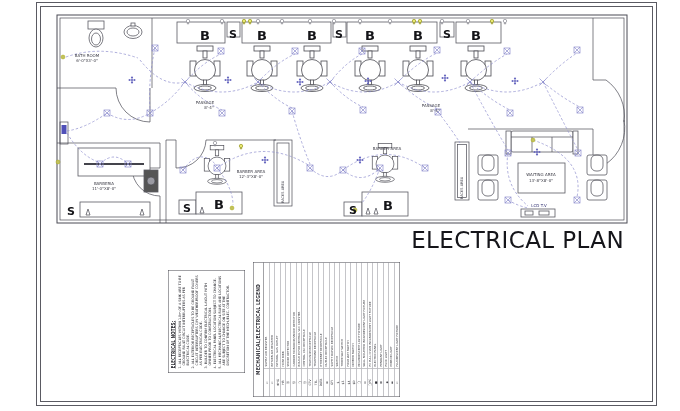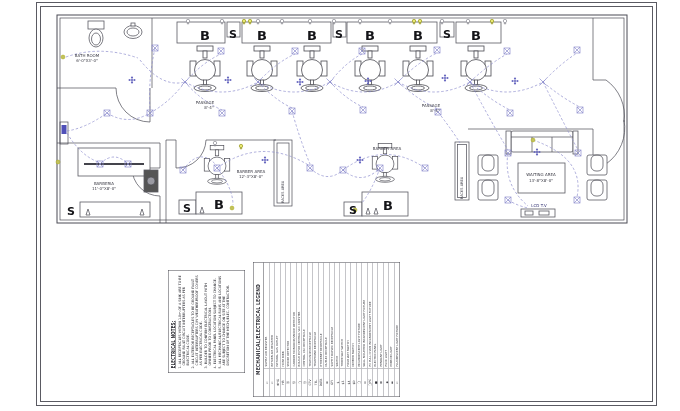--- a/index.html
+++ b/index.html
@@ -328,20 +328,21 @@
       <text class="t4" x="205" y="104">PASSAGE</text>
       <text class="t4" x="209" y="109">8'-4"</text>
       <text class="t4" x="431" y="107">PASSAGE</text>
       <text class="t4" x="435" y="112">8'-4"</text>
       <text class="t4b" x="539" y="207">LCD T.V</text>
       <text class="t35" transform="translate(284,192) rotate(-90)">RACKS AREA</text>
       <text class="t35" transform="translate(463,188) rotate(-90)">RACKS AREA</text>
     </g>
   </svg>
 
+  <div class="abs sheet-title">ELECTRICAL PLAN</div>
 
   <div class="abs notes-rot">
     <div class="notes-inner">
       <div class="notes-title">ELECTRICAL NOTES:</div>
       <div>
 
       <div class="note">1. ALL RECEPTACLES WITHIN 1.8m OF A SINK ARE TO BE GROUND FAULT CIRCUIT INTERRUPTERS AS PER ELECTRICAL CODE.</div>
           <div class="note">2. ALL EXTERIOR RECEPTACLES TO BE GROUND FAULT CIRCUIT INTERRUPTERS C/W WEATHERPROOF COVERS AS PER ELECTRICAL CODE.</div>
           <div class="note">3. BUILDER TO CONFIRM ELECTRICAL LAYOUT WITH OWNER PRIOR TO CONSTRUCTION.</div>
           <div class="note">4. ELECTRICAL PANEL LOCATION SUBJECT TO CHANGE.</div>

